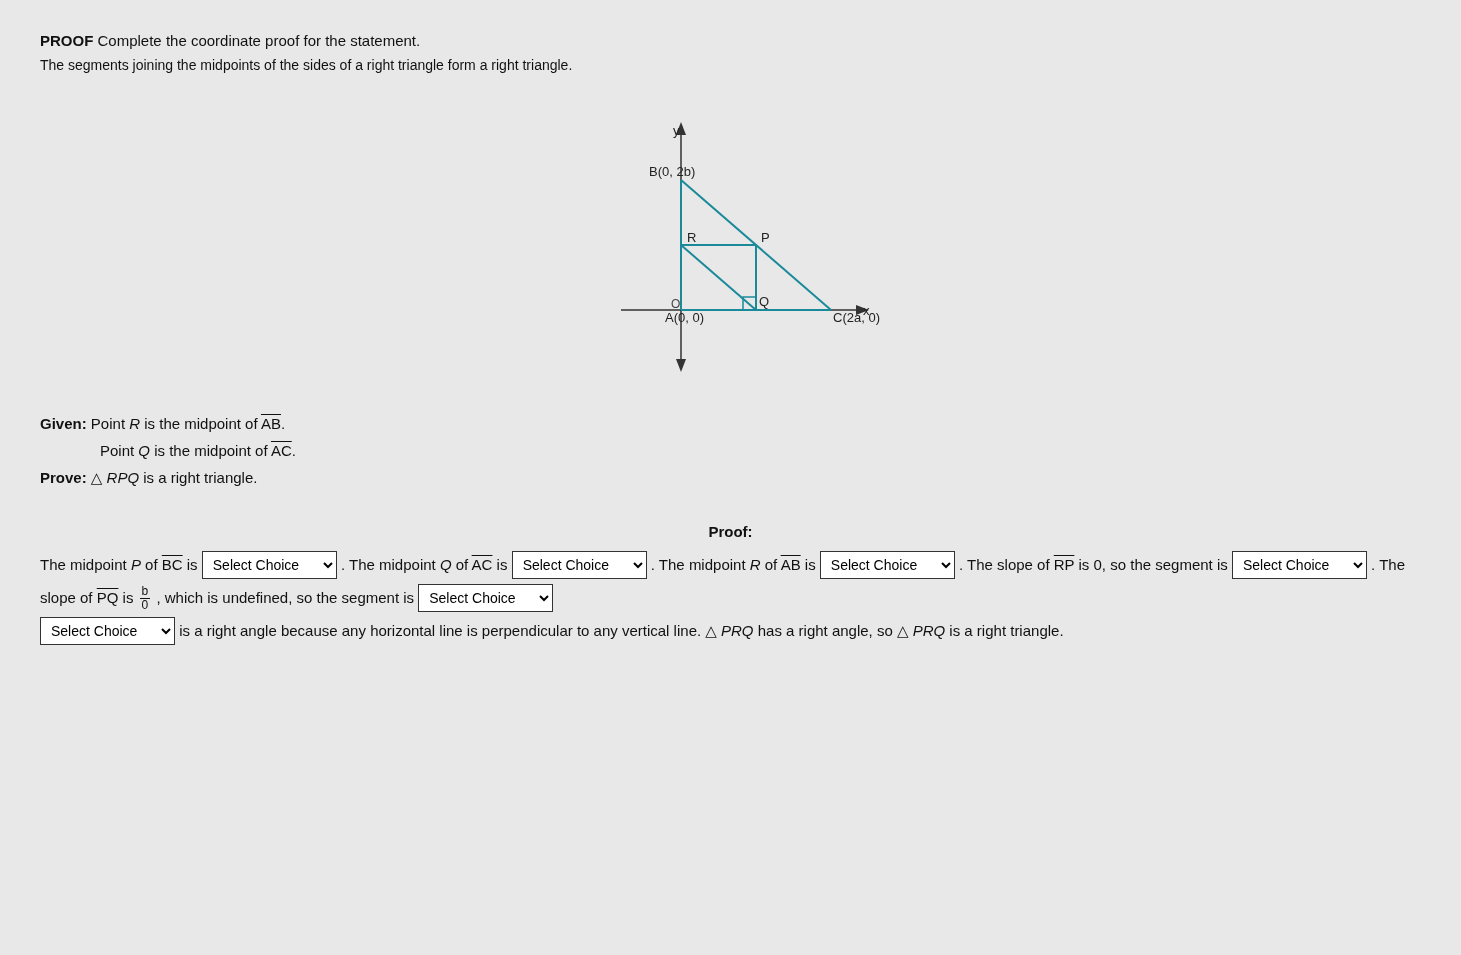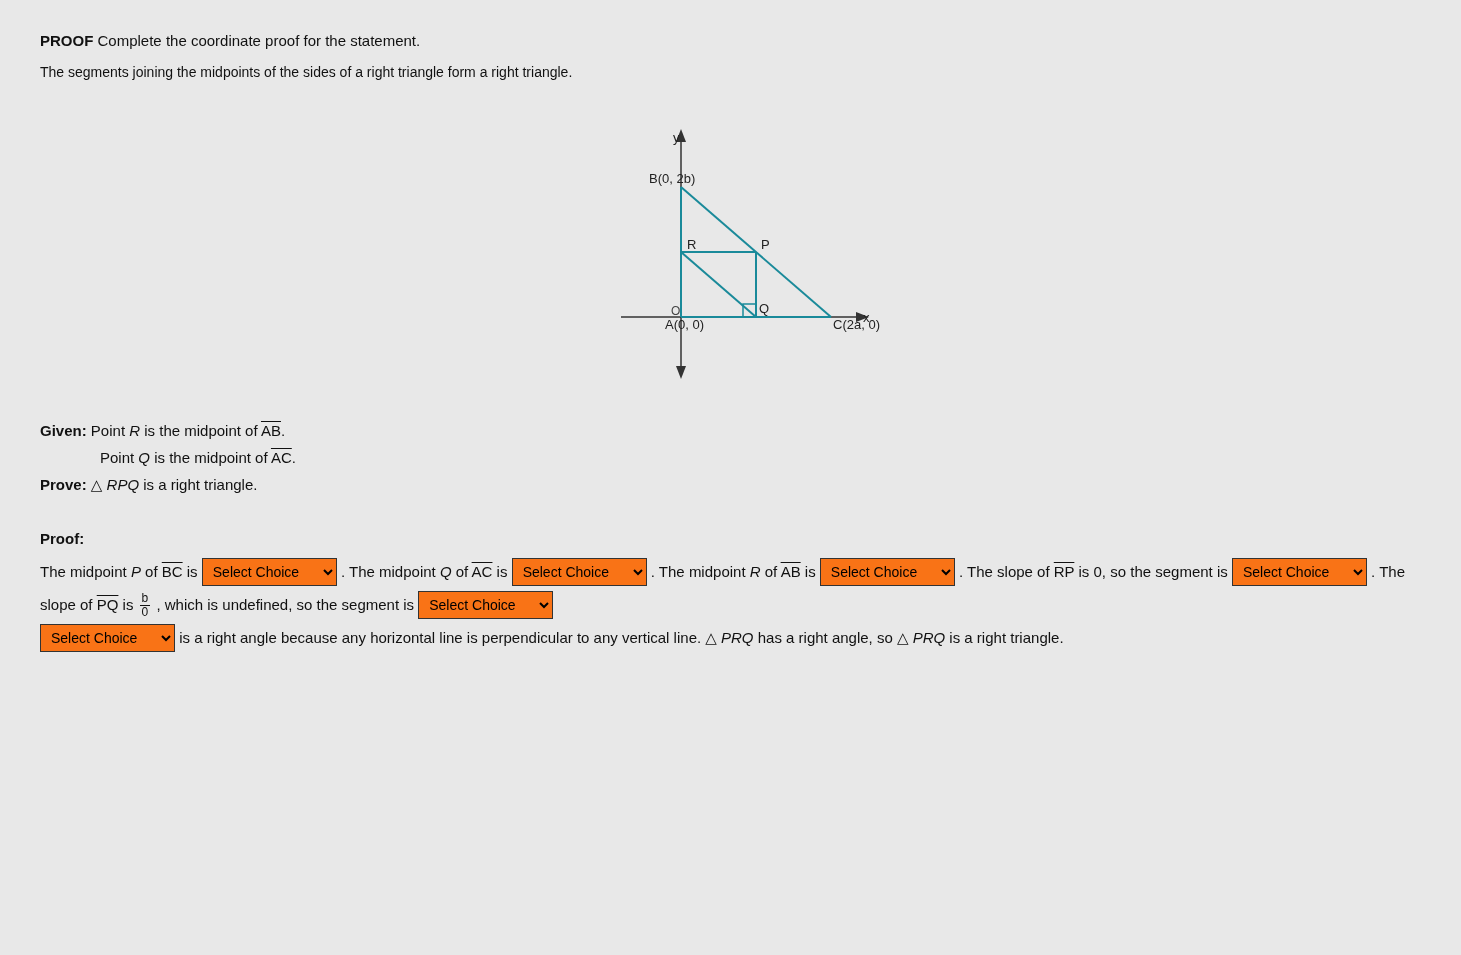--- a/index.html
+++ b/index.html
@@ -9,21 +9,21 @@
       min-height: 955px;
       padding: 30px 40px;
       font-size: 15px;
       color: #111;
     }
     .proof-title {
       font-weight: bold;
       display: inline;
     }
     .intro-line {
-      margin-bottom: 9px;
+      margin-bottom: 2px;
       font-size: 15px;
       line-height: 1.5;
     }
     .subtitle {
       font-size: 14px;
       margin-bottom: 24px;
       line-height: 1.5;
     }
     .diagram-area {
       display: flex;
@@ -40,31 +40,32 @@
     }
     .prove-label {
       font-weight: bold;
     }
     .proof-section {
       margin-top: 18px;
     }
     .proof-label {
       font-weight: bold;
       margin-bottom: 8px;
+      text-align: center;
     }
     .proof-text {
       font-size: 15px;
       line-height: 2.2;
     }
     .overline {
       text-decoration: overline;
     }
     select.choice-dropdown {
       border: 1px solid #333;
-      background: #f97316;
+      background: #ffffff;
       padding: 2px 20px 2px 6px;
       font-size: 14px;
       cursor: pointer;
       appearance: auto;
       height: 28px;
       min-width: 120px;
     }
     .fraction {
       display: inline-flex;
       flex-direction: column;

